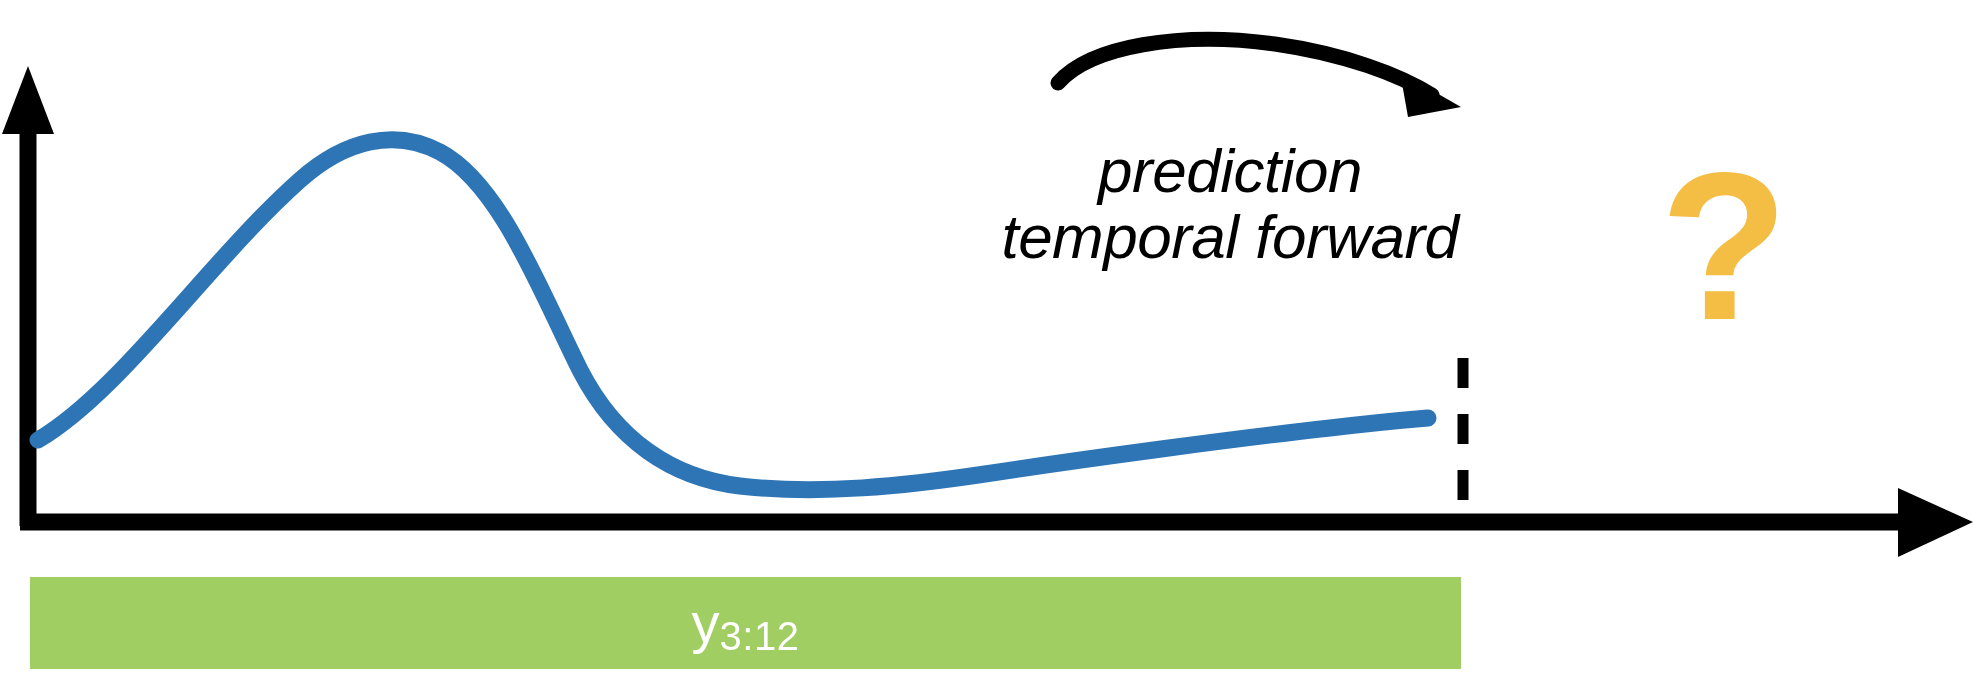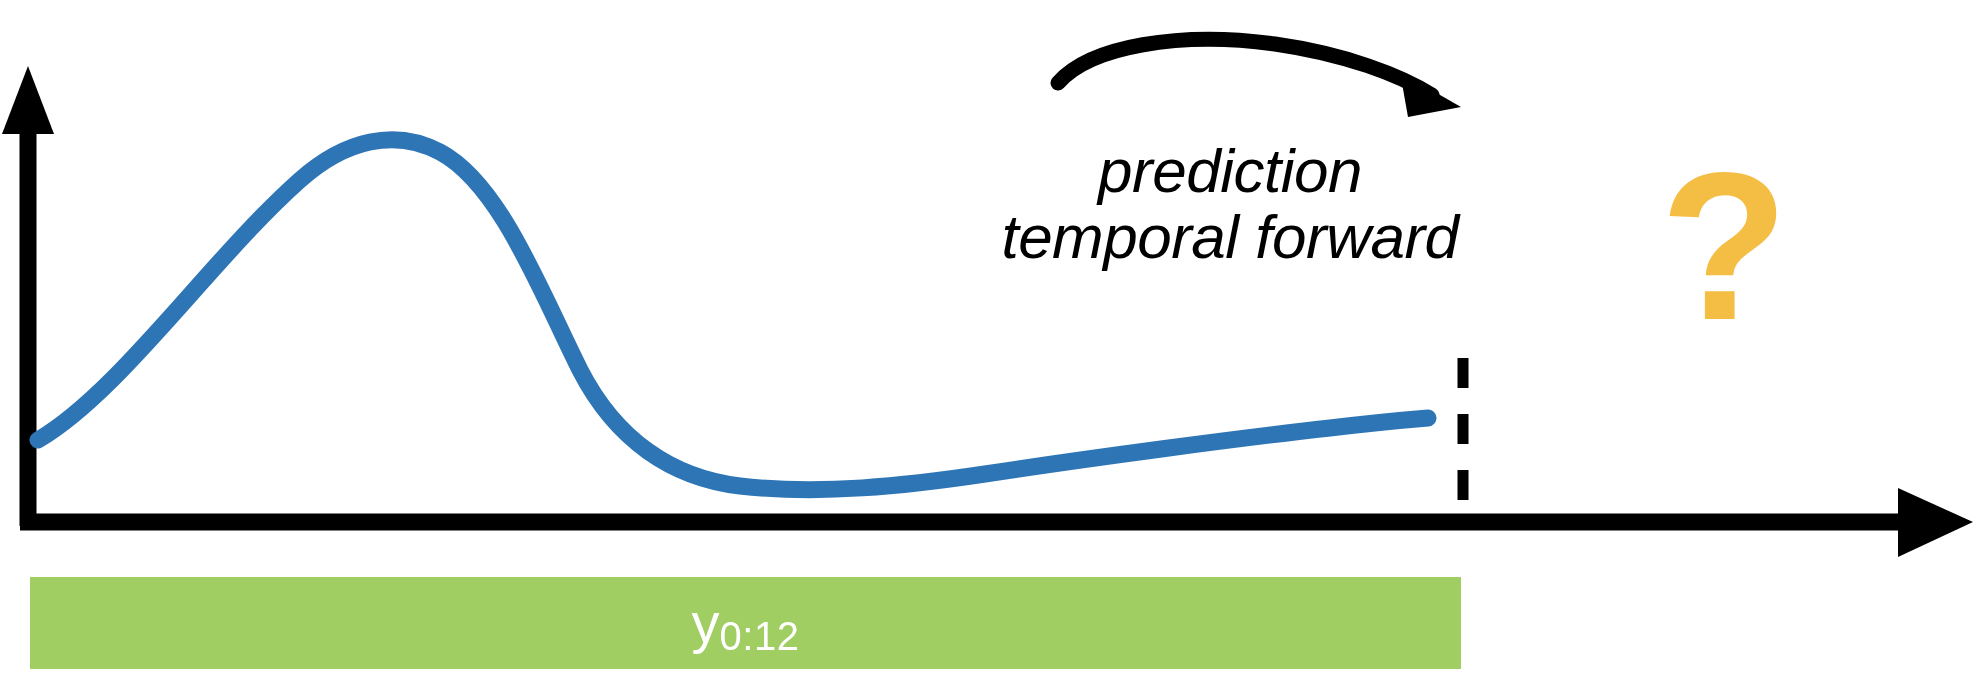--- a/index.html
+++ b/index.html
@@ -122,17 +122,17 @@
   <div class="annotation-text" id="annotation-label">
     <span class="line">prediction</span>
     <span class="line">temporal forward</span>
   </div>
 
   <div id="question-mark">?</div>
 
   <div id="green-bar">
     <span id="green-bar-label">
       <span>y</span>
-        <span class="sub">0:12</span>
+        <span class="sub">3:12</span>
     </span>
   </div>
 
 </div>
 
 </body></html>

